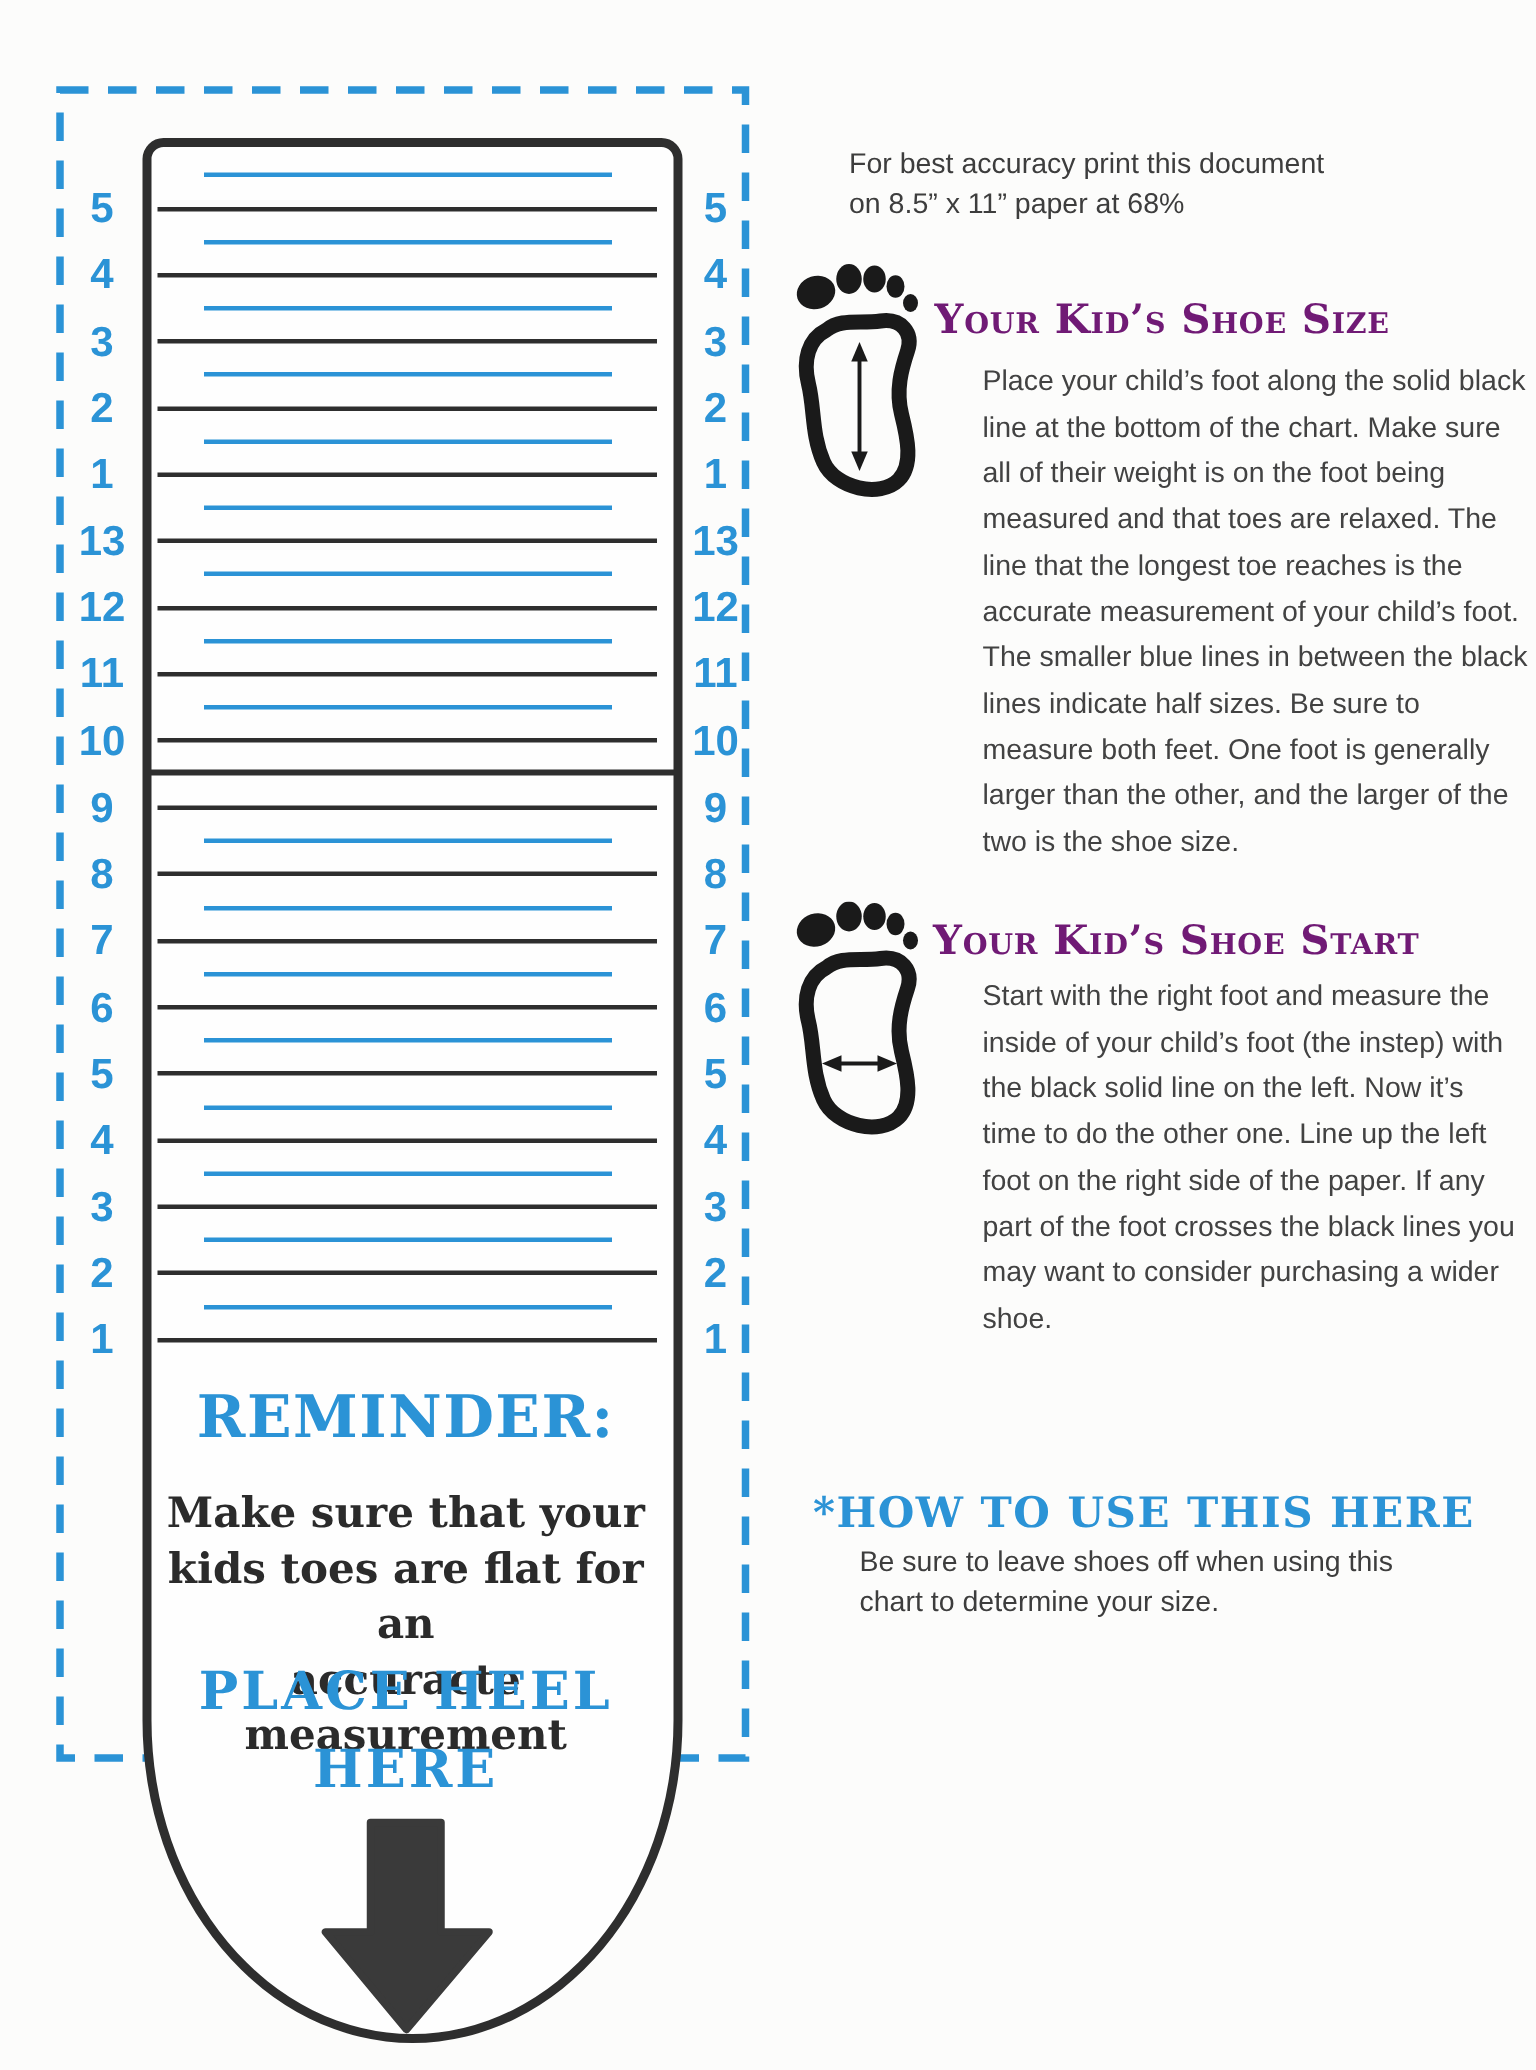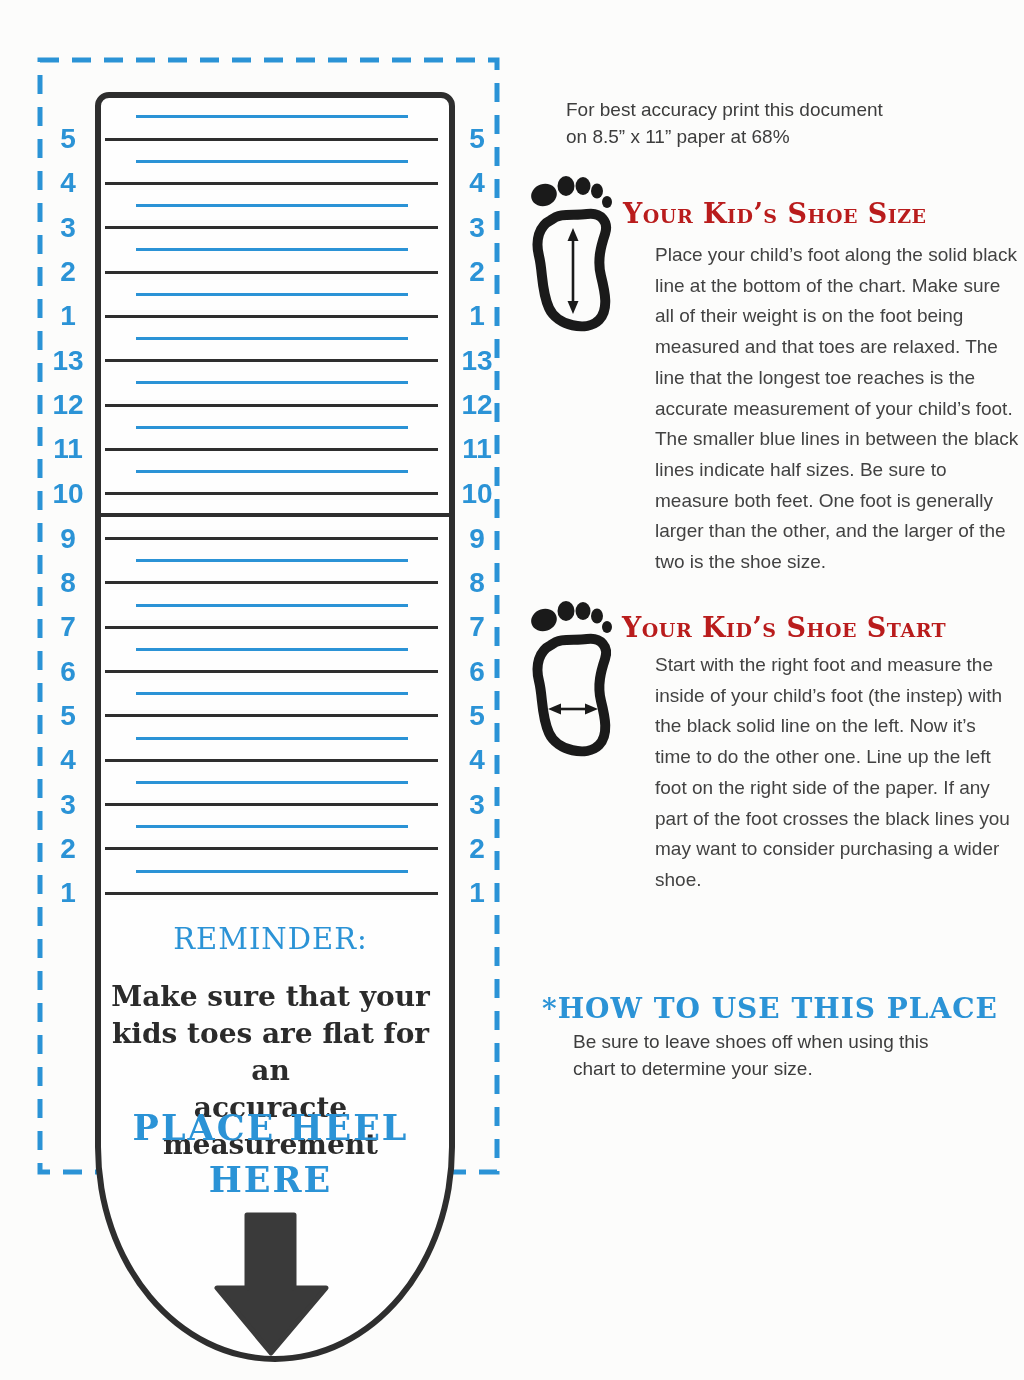--- a/index.html
+++ b/index.html
@@ -17,42 +17,42 @@
   #ruler-layer{position:absolute;left:0;top:0;width:1024px;height:1380px;z-index:3;pointer-events:none;}
   .black-line{position:absolute;left:105px;width:333px;height:3px;background:var(--ink);}
   .blue-line{position:absolute;left:136px;width:272px;height:3px;background:var(--accent);}
   .divider-line{position:absolute;left:100px;width:350px;height:4px;background:var(--ink);}
   .size-label{position:absolute;height:34px;line-height:34px;text-align:center;
     font-family:"Liberation Sans",sans-serif;font-weight:700;font-size:28px;color:var(--accent);}
   .size-label.left{left:40px;width:56px;}
   .size-label.right{left:455px;width:44px;}
 
   .reminder{position:absolute;left:98px;top:922px;width:345px;text-align:center;z-index:4;}
-  .reminder-title{font-family:"DejaVu Serif",serif;font-weight:normal;font-size:29px;color:var(--accent);letter-spacing:1px;}
+  .reminder-title{font-family:"DejaVu Serif",serif;font-weight:bold;font-size:39px;color:var(--accent);letter-spacing:1px;}
   .reminder-body{font-family:"DejaVu Serif",serif;font-weight:bold;font-size:28px;line-height:37px;
     color:#2b2b2b;white-space:pre-line;margin-top:22px;text-align:center;}
   .place-heel{position:absolute;left:98px;top:1102px;width:345px;text-align:center;z-index:4;
     font-family:"DejaVu Serif",serif;font-weight:bold;font-size:35px;line-height:52px;
     letter-spacing:2px;color:var(--accent);white-space:pre-line;}
   .heel-arrow{position:absolute;left:214px;top:1212px;z-index:4;}
 
   
   .page-title{position:absolute;left:562px;top:38px;margin:0;
     font-family:"DejaVu Serif",serif;font-weight:bold;font-variant:small-caps;
     font-size:52px;line-height:56px;color:var(--accent);white-space:nowrap;}
   .print-note{position:absolute;left:566px;top:96px;
     font-size:19px;line-height:27px;color:#3d3d3d;white-space:pre-line;}
 
   .foot-icon{position:absolute;z-index:2;}
   .foot-icon.size{left:527px;top:176px;}
   .foot-icon.width{left:527px;top:601px;}
 
   .section-heading{position:absolute;margin:0;
     font-family:"DejaVu Serif",serif;font-weight:bold;font-variant:small-caps;
-    font-size:27px;color:#b91c1c;white-space:nowrap;letter-spacing:0.5px;}
+    font-size:27px;color:#701a75;white-space:nowrap;letter-spacing:0.5px;}
   .section-heading.size{left:623px;top:198px;}
   .section-heading.width{left:622px;top:612px;}
   .section-body{position:absolute;margin:0;width:380px;
     font-size:19px;line-height:30.7px;color:#424242;white-space:pre-line;}
   .section-body.size{left:655px;top:240px;}
   .section-body.width{left:655px;top:650px;}
 
   .howto-heading{position:absolute;left:542px;top:992px;margin:0;
     font-family:"DejaVu Serif",serif;font-weight:bold;
     font-size:28px;color:var(--accent);letter-spacing:1px;white-space:nowrap;}
@@ -201,17 +201,17 @@
   <h2 class="section-heading width">Your Kid’s Shoe Start</h2>
   <p class="section-body width">Start with the right foot and measure the
 inside of your child’s foot (the instep) with
 the black solid line on the left.  Now it’s
 time to do the other one.  Line up the left
 foot on the right side of the paper.  If any
 part of the foot crosses the black lines you
 may want to consider purchasing a wider
 shoe.</p>
 
-  <h2 class="howto-heading">*HOW TO USE THIS PLACE</h2>
+  <h2 class="howto-heading">*HOW TO USE THIS HERE</h2>
   <p class="howto-body">Be sure to leave shoes off when using this
 chart to determine your size.</p>
 
 </div>
 
 </body></html>

